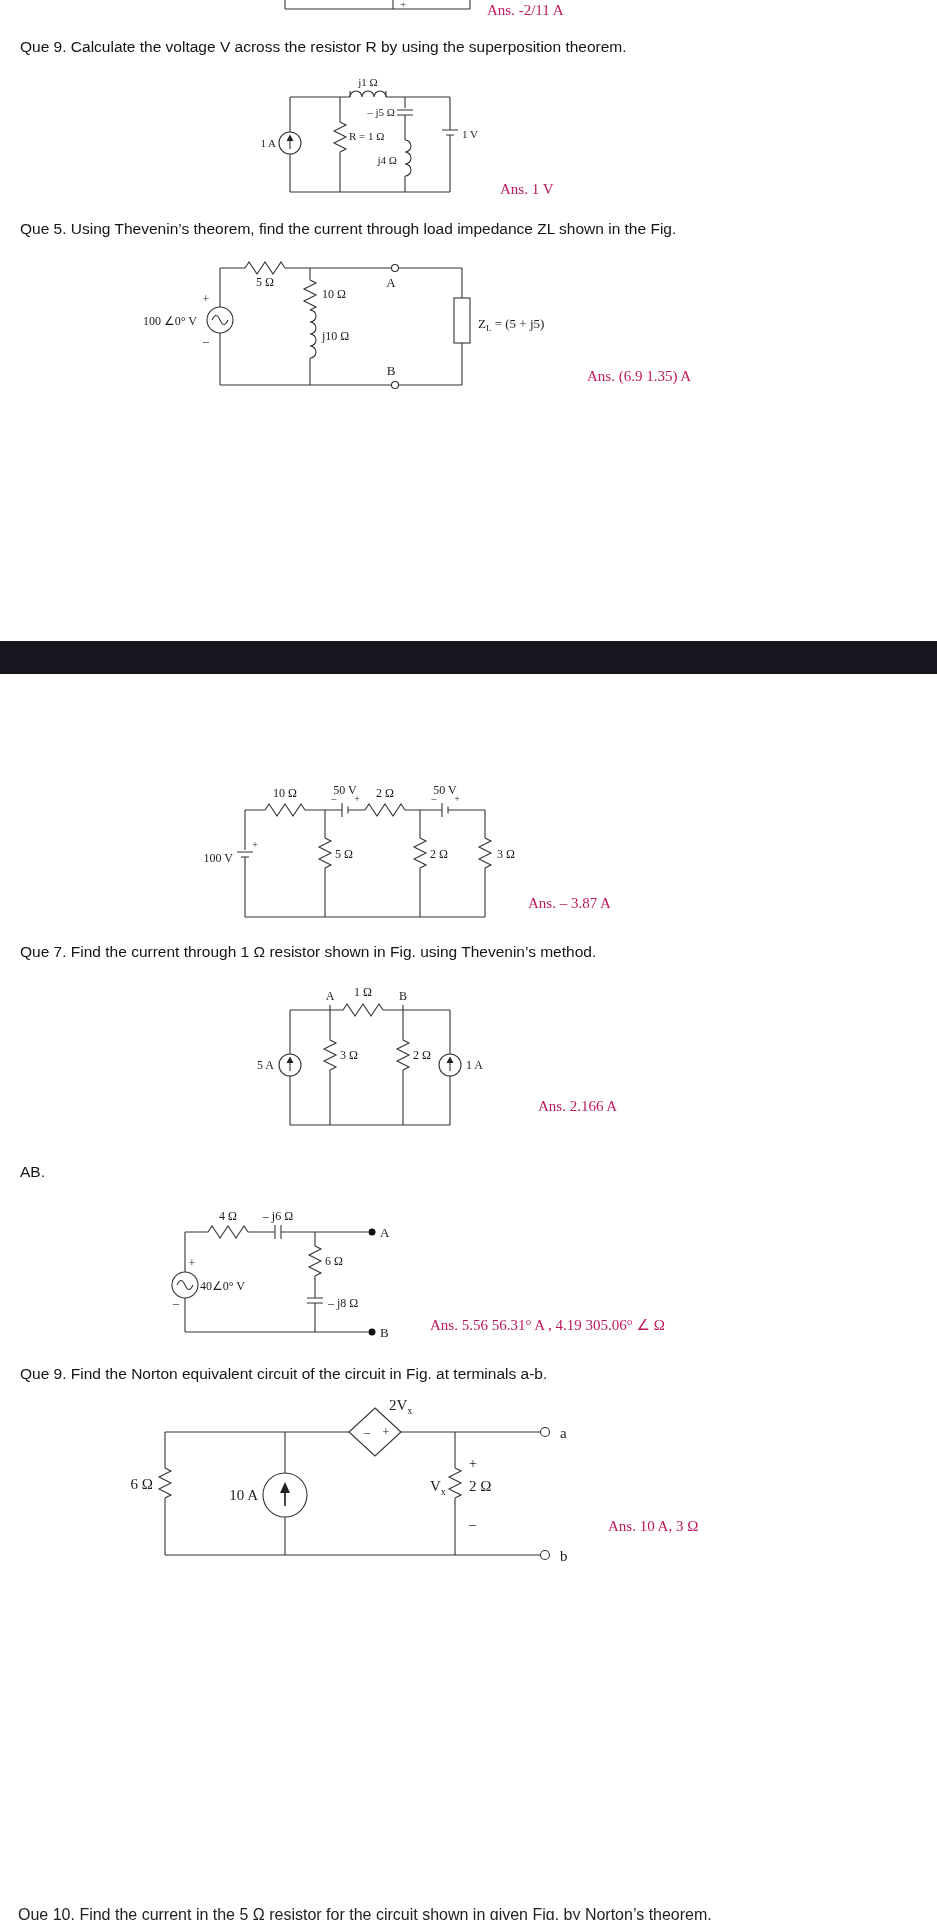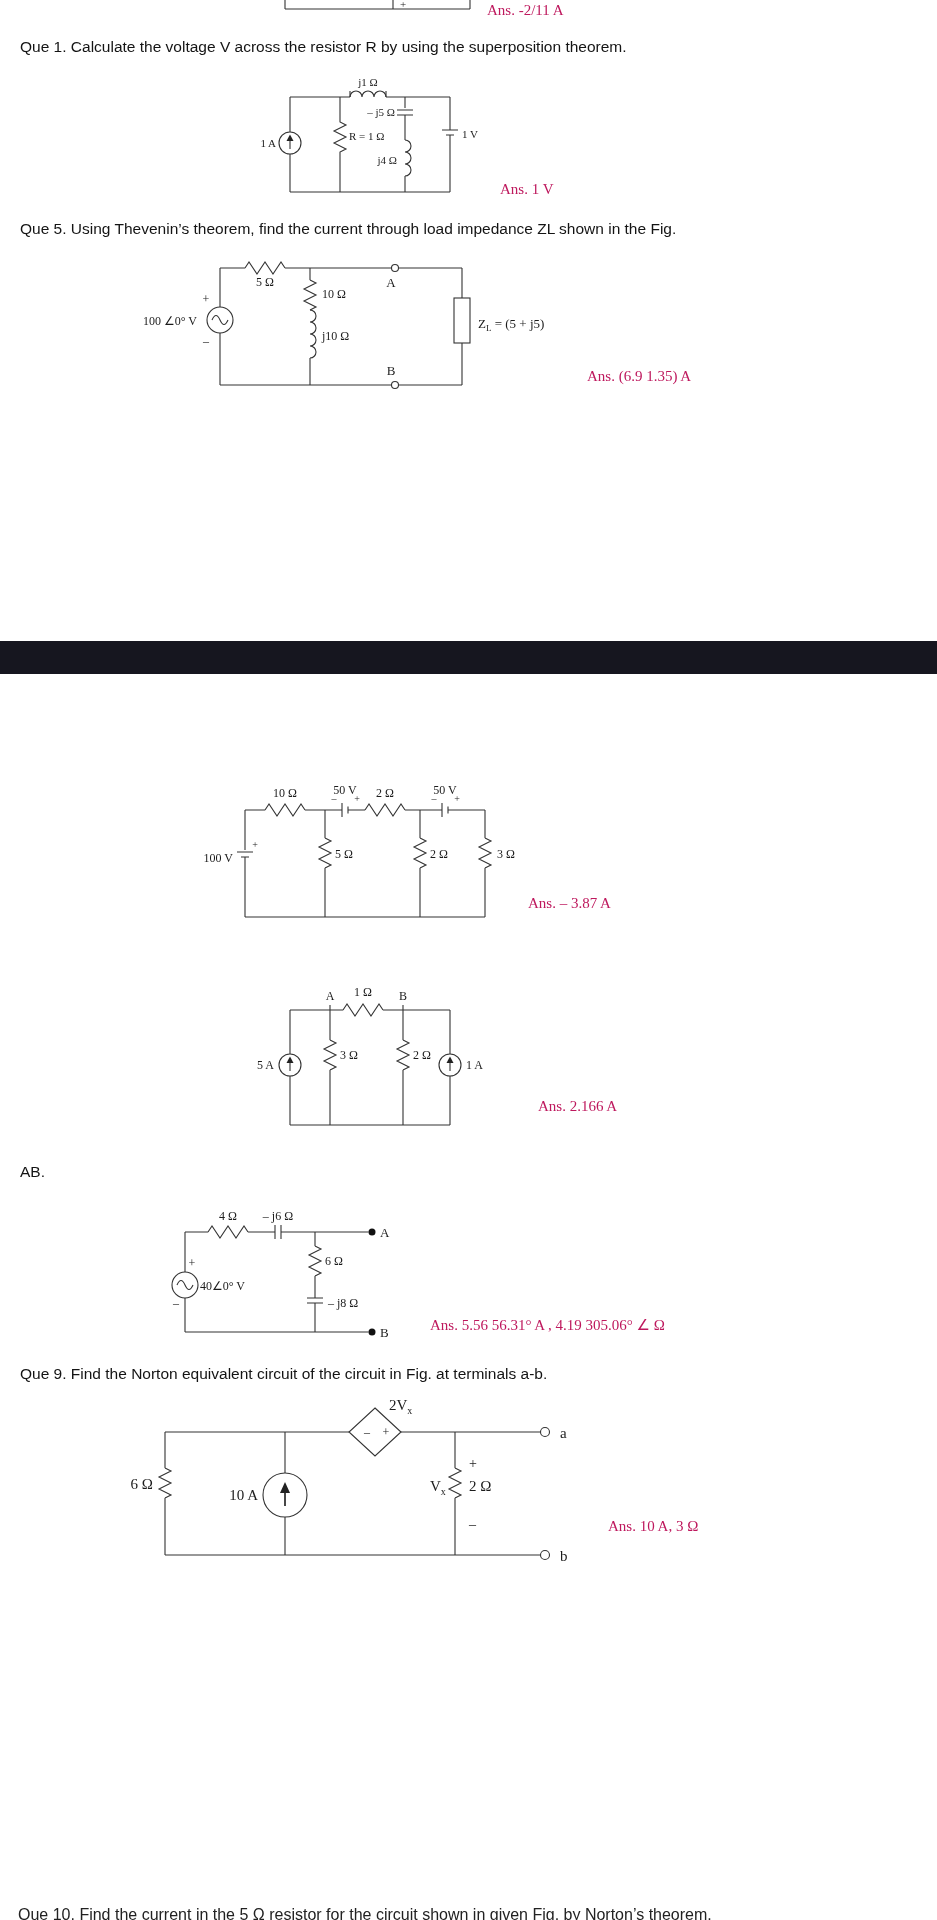--- a/index.html
+++ b/index.html
@@ -44,21 +44,21 @@
 <div id="page">
 
   <svg class="fig" style="left:278px; top:0;" width="210" height="22">
     <g>
       <path class="wire" d="M7,0 V9 M7,9 H192 M192,9 V0 M115,0 V9"></path>
     </g>
     <text class="cl f11" x="122" y="8">+</text>
   </svg>
   <div class="abs ans" style="left:487px; top:2px;">Ans.  -2/11 A</div>
 
-  <div class="abs qtitle" style="left:20px; top:36px; width:905px;">Que 1. Calculate the voltage V across the resistor R by using the superposition theorem.</div>
+  <div class="abs qtitle" style="left:20px; top:36px; width:905px;">Que 9. Calculate the voltage V across the resistor R by using the superposition theorem.</div>
 
   <svg class="fig" style="left:250px; top:72px;" width="260" height="135">
     <g>
       <path class="wire" d="M40,25 H100 M136,25 H200 M100,19 V25 M136,19 V25"></path>
       <path class="wire" d="M100,25 a6,6 0 0 1 12,0 a6,6 0 0 1 12,0 a6,6 0 0 1 12,0"></path>
       <path class="wire" d="M200,25 V58 M192,58 H208 M196,63 H204 M200,63 V120"></path>
       <path class="wire" d="M40,120 H200 M40,25 V60 M40,82 V120"></path>
       <circle class="wire" cx="40" cy="71" r="11"></circle>
       <path class="wire" d="M40,77 V66"></path>
       <polygon class="ah" points="40,62.5 36.5,69 43.5,69"></polygon>
@@ -128,20 +128,21 @@
     <text class="cl f10" x="204" y="20" text-anchor="middle">–</text>
     <text class="cl f10" x="227" y="20" text-anchor="middle">+</text>
     <text class="cl f12" x="3" y="80" text-anchor="end">100 V</text>
     <text class="cl f10" x="25" y="66" text-anchor="middle">+</text>
     <text class="cl f12" x="105" y="76">5 Ω</text>
     <text class="cl f12" x="200" y="76">2 Ω</text>
     <text class="cl f12" x="267" y="76">3 Ω</text>
   </svg>
   <div class="abs ans" style="left:528px; top:895px;">Ans. – 3.87 A</div>
 
+  <div class="abs qtitle" style="left:20px; top:941px; width:905px;">Que 7. Find the current through 1 Ω resistor shown in Fig.  using Thevenin’s method.</div>
 
   <svg class="fig" style="left:255px; top:978px;" width="290" height="158">
     <g>
       <path class="wire" d="M35,32 H88 M88,32 l4,-6 l8,12 l8,-12 l8,12 l8,-12 l4,6 M128,32 H195"></path>
       <path class="wire" d="M75,27 V32 M148,27 V32"></path>
       <path class="wire" d="M35,32 V76 M35,98 V147"></path>
       <circle class="wire" cx="35" cy="87" r="11"></circle>
       <path class="wire" d="M35,93 V82"></path>
       <polygon class="ah" points="35,78.5 31.5,85 38.5,85"></polygon>
       <path class="wire" d="M75,32 V62 M75,62 l6,3 l-12,6 l12,6 l-12,6 l12,6 l-6,3 M75,92 V147"></path>

